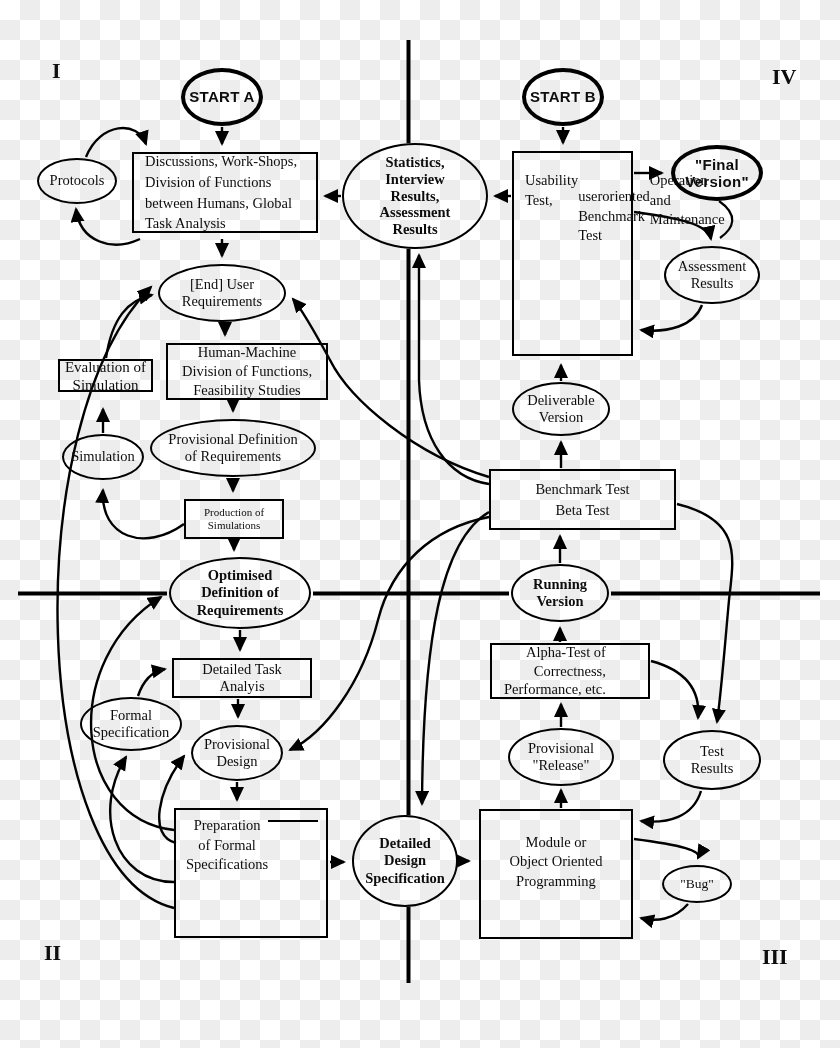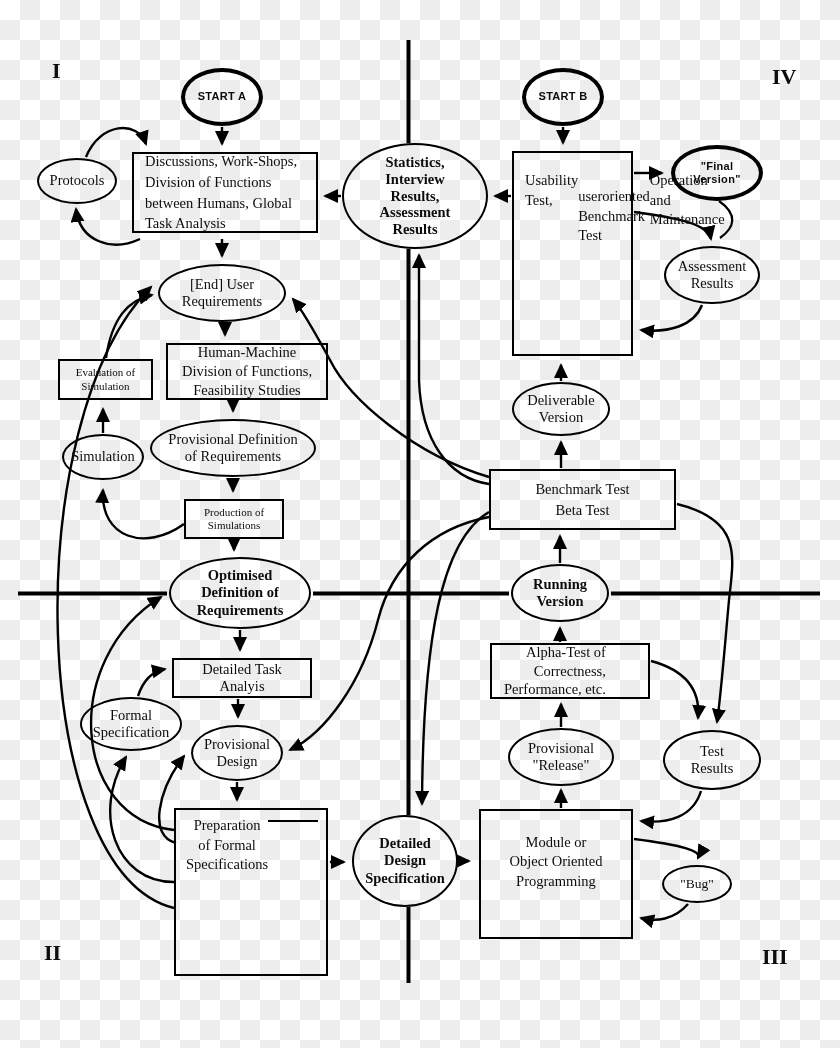--- a/index.html
+++ b/index.html
@@ -19,21 +19,21 @@
     display:flex;align-items:center;justify-content:center;
     text-align:center;
     white-space:pre-line;
     font-size:14.5px;line-height:1.2;
     box-sizing:border-box;
   }
   .box{border:2.5px solid #000;}
   .ell{border:2.5px solid #000;border-radius:50%;}
   .thick{border-width:4.5px;}
   .bold{font-weight:bold;}
-  .sans{font-family:"Liberation Sans","DejaVu Sans",sans-serif;font-size:11px;font-weight:bold;letter-spacing:.3px;}
+  .sans{font-family:"Liberation Sans","DejaVu Sans",sans-serif;font-size:15px;font-weight:bold;letter-spacing:.3px;}
   .leftalign{justify-content:flex-start;text-align:left;}
   .qlabel{
     position:absolute;font-weight:bold;font-size:22px;
     font-family:"Liberation Serif","DejaVu Serif",serif;
   }
   .stack{display:flex;flex-direction:row;justify-content:flex-start;align-items:flex-start;}
   .divider{border-top:2.2px solid #000;width:100%;}
 </style>
 </head>
 <body>
@@ -113,21 +113,21 @@
   <div class="node ell" style="left:37px;top:158px;width:80px;height:46px;">Protocols</div>
 
   <div class="node box leftalign" style="left:132px;top:152px;width:186px;height:81px;padding:4px 6px 4px 11px;line-height:1.42;">Discussions, Work-Shops,
 Division of Functions
 between Humans, Global
 Task Analysis</div>
 
   <div class="node ell" style="left:158px;top:264px;width:128px;height:58px;">[End] User
 Requirements</div>
 
-  <div class="node box" style="left:58px;top:359px;width:95px;height:41px;font-size:11px;">Evaluation of
+  <div class="node box" style="left:58px;top:359px;width:95px;height:33px;font-size:15px;">Evaluation of
 Simulation</div>
 
   <div class="node box" style="left:166px;top:343px;width:162px;height:57px;line-height:1.3;">Human-Machine
 Division of Functions,
 Feasibility Studies</div>
 
   <div class="node ell" style="left:62px;top:434px;width:82px;height:46px;">Simulation</div>
 
   <div class="node ell" style="left:150px;top:419px;width:166px;height:58px;">Provisional Definition
 of Requirements</div>
@@ -141,21 +141,21 @@
 
   <div class="node box" style="left:172px;top:658px;width:140px;height:40px;">Detailed Task
 Analyis</div>
 
   <div class="node ell" style="left:80px;top:697px;width:102px;height:54px;">Formal
 Specification</div>
 
   <div class="node ell" style="left:191px;top:725px;width:92px;height:56px;">Provisional
 Design</div>
 
-  <div class="node box stack" style="left:174px;top:808px;width:154px;height:168px;padding:6px 8px 16px 10px;line-height:1.35;">
+  <div class="node box stack" style="left:174px;top:808px;width:154px;height:130px;padding:6px 8px 16px 10px;line-height:1.35;">
     <span>Preparation of Formal
 Specifications</span>
     <span class="divider" style="margin:4px 0 6px 0;"></span>
   </div>
 
   <div class="node ell bold" style="left:342px;top:143px;width:146px;height:106px;line-height:1.16;">Statistics,
 Interview
 Results,
 Assessment
 Results</div>

